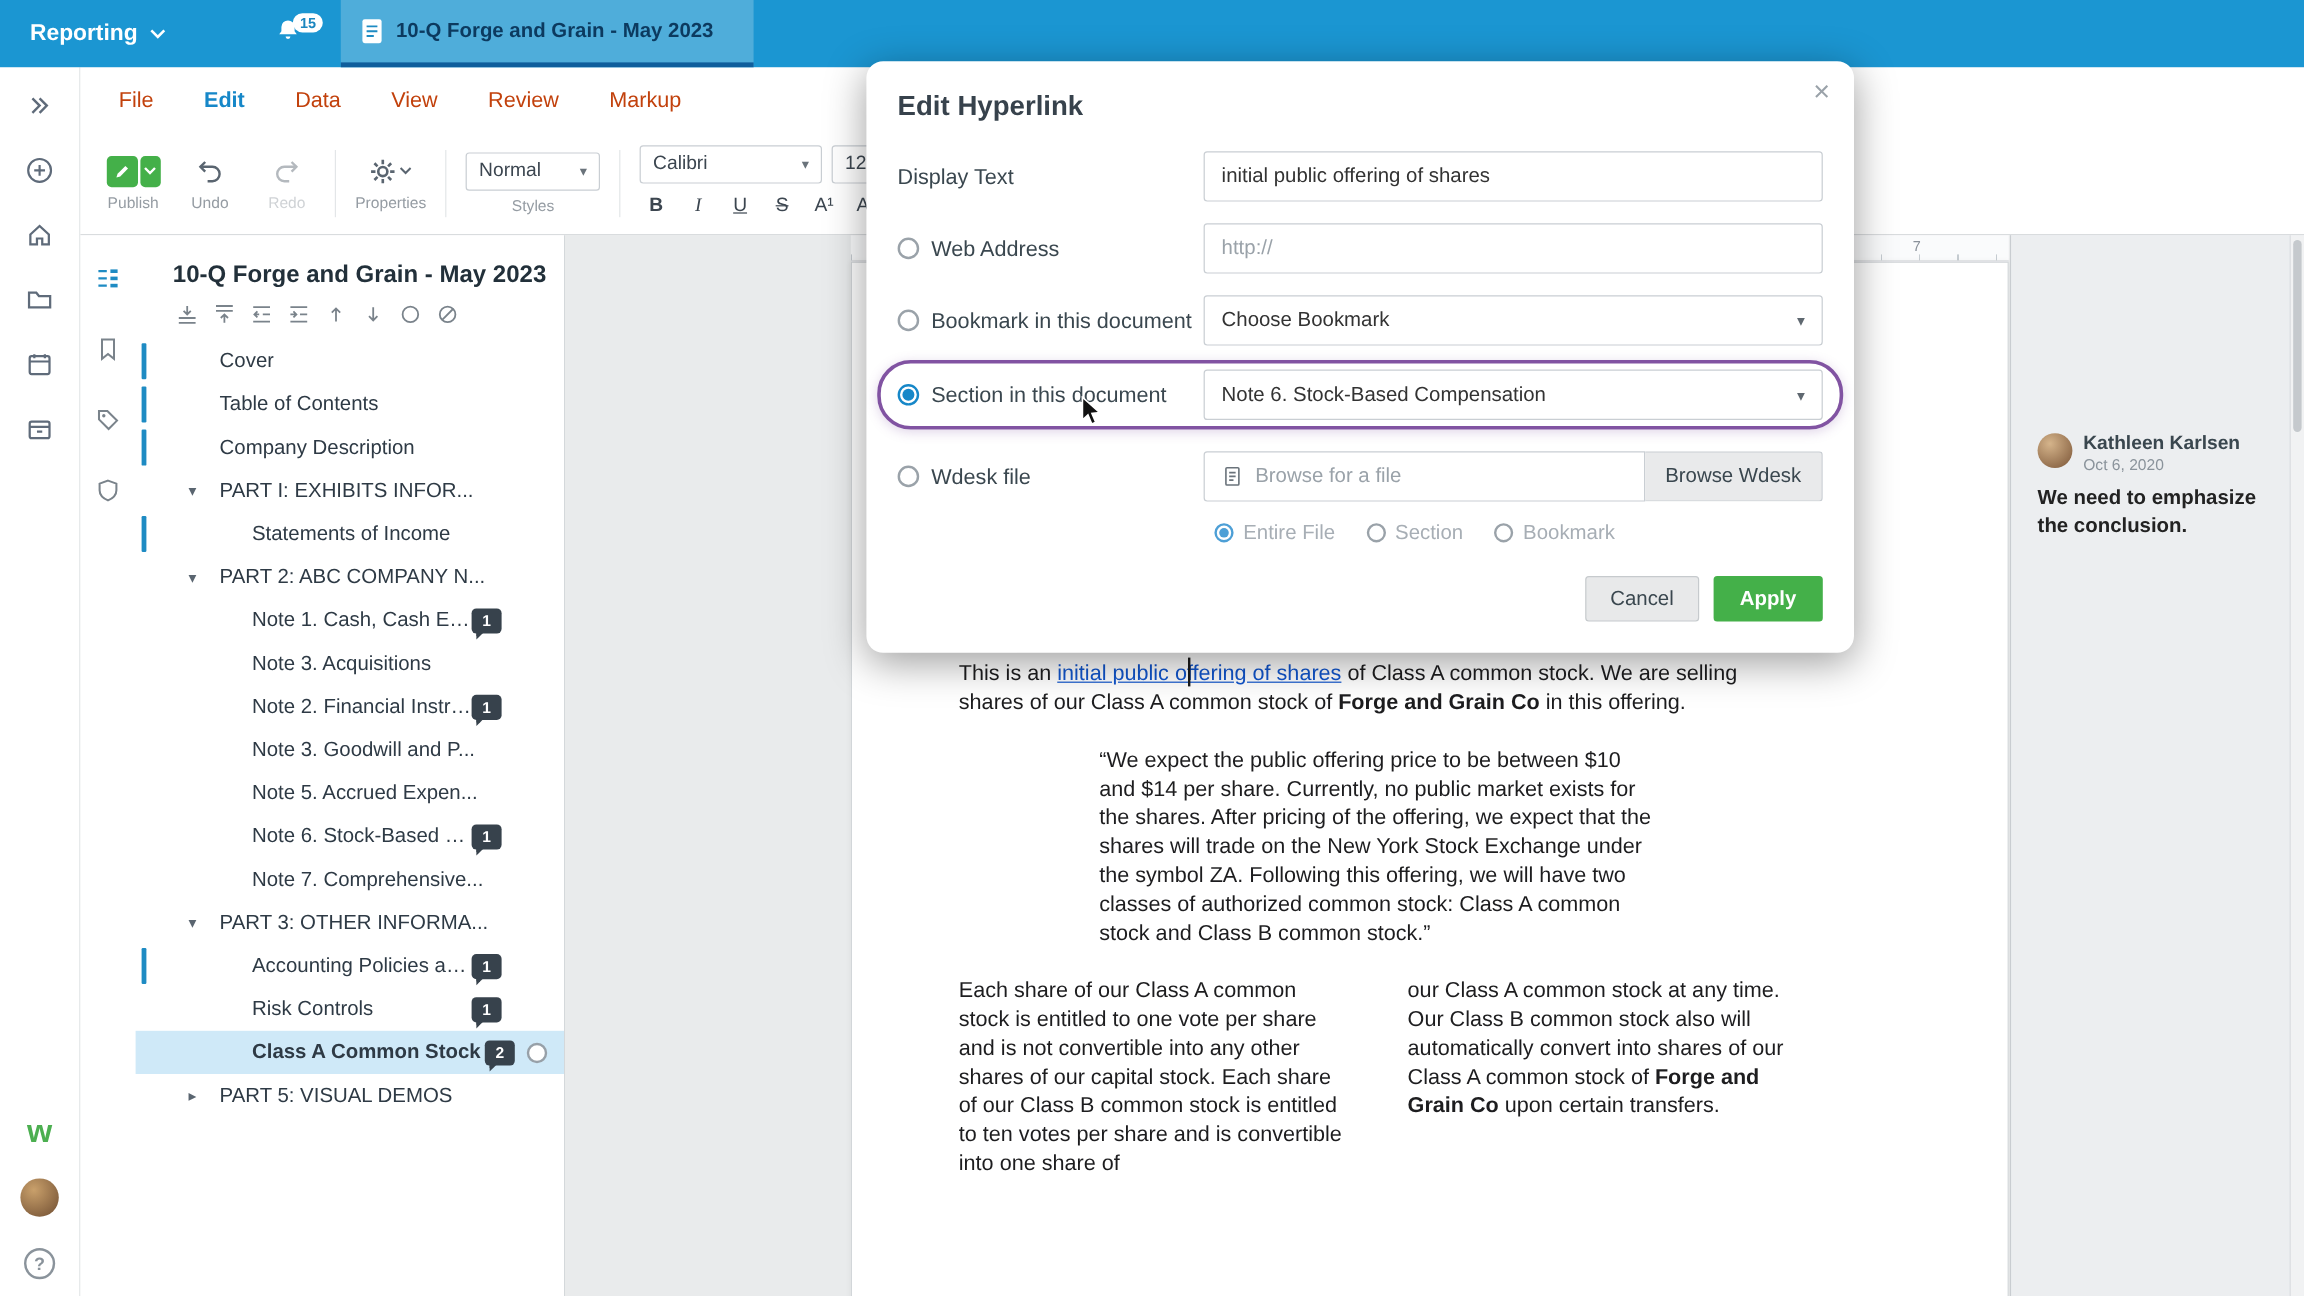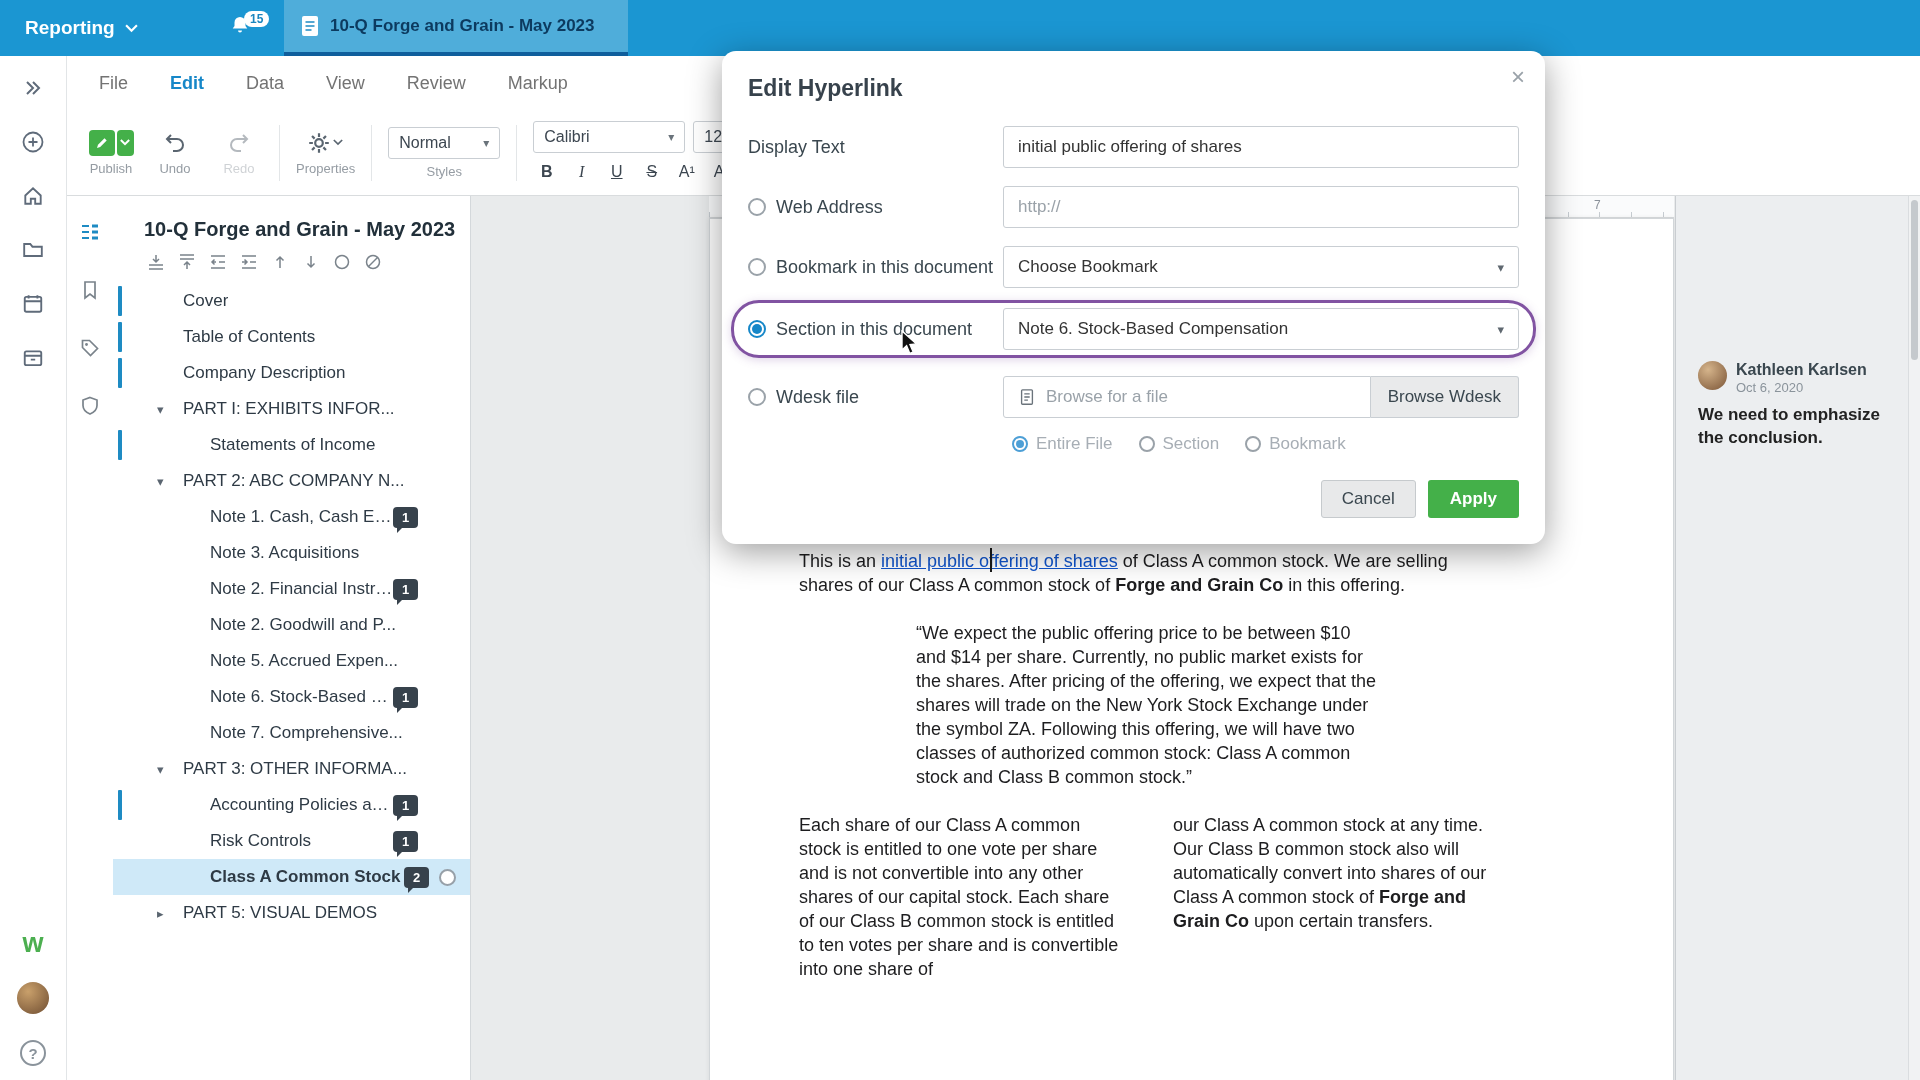--- a/index.html
+++ b/index.html
@@ -28,21 +28,21 @@
   .logo-w{color:#4caf50;font-size:27px;font-weight:700;line-height:26px;cursor:pointer;}
   .rail-avatar{width:32px;height:32px;border-radius:50%;cursor:pointer;
                background:radial-gradient(circle at 35% 30%, #c9a06b, #6f4d31);}
   .help-circle{width:26px;height:26px;border-radius:50%;border:2px solid #8a939b;color:#8a939b;
                font-size:15px;font-weight:700;display:flex;align-items:center;justify-content:center;cursor:pointer;}
 
   .main-col{flex:1;display:flex;flex-direction:column;min-width:0;}
 
   
   .menubar{height:54px;background:#fff;display:flex;align-items:center;gap:42px;padding-left:32px;}
-  .menu-item{font-size:18px;color:#737373;cursor:pointer;}
+  .menu-item{font-size:18px;color:#c2410c;cursor:pointer;}
   .menu-item.active{color:#1687c8;font-weight:700;}
 
   
   .toolbar{height:86px;background:#fff;border-bottom:1px solid #d9dcde;display:flex;align-items:center;
            padding-left:20px;gap:16px;}
   .tgroup{display:flex;flex-direction:column;align-items:center;gap:5px;min-width:48px;cursor:pointer;}
   .tgroup.disabled{opacity:.45;}
   .tlabel2{font-size:13px;color:#959ca3;white-space:nowrap;}
   .split{display:flex;gap:2px;align-items:center;}
   .pubbtn{background:#44b049;border-radius:4px;display:flex;align-items:center;justify-content:center;}
@@ -429,21 +429,21 @@
                   <span class="cbadge">1</span>
                 </div>
                 <div class="trow lvl2">
                   <span class="tlabel">Note 3. Acquisitions</span>
                 </div>
                 <div class="trow lvl2">
                   <span class="tlabel">Note 2. Financial Instru...</span>
                   <span class="cbadge">1</span>
                 </div>
                 <div class="trow lvl2">
-                  <span class="tlabel">Note 2. Goodwill and P...</span>
+                  <span class="tlabel">Note 3. Goodwill and P...</span>
                 </div>
                 <div class="trow lvl2">
                   <span class="tlabel">Note 5. Accrued Expen...</span>
                 </div>
                 <div class="trow lvl2">
                   <span class="tlabel">Note 6. Stock-Based Co...</span>
                   <span class="cbadge">1</span>
                 </div>
                 <div class="trow lvl2">
                   <span class="tlabel">Note 7. Comprehensive...</span>

